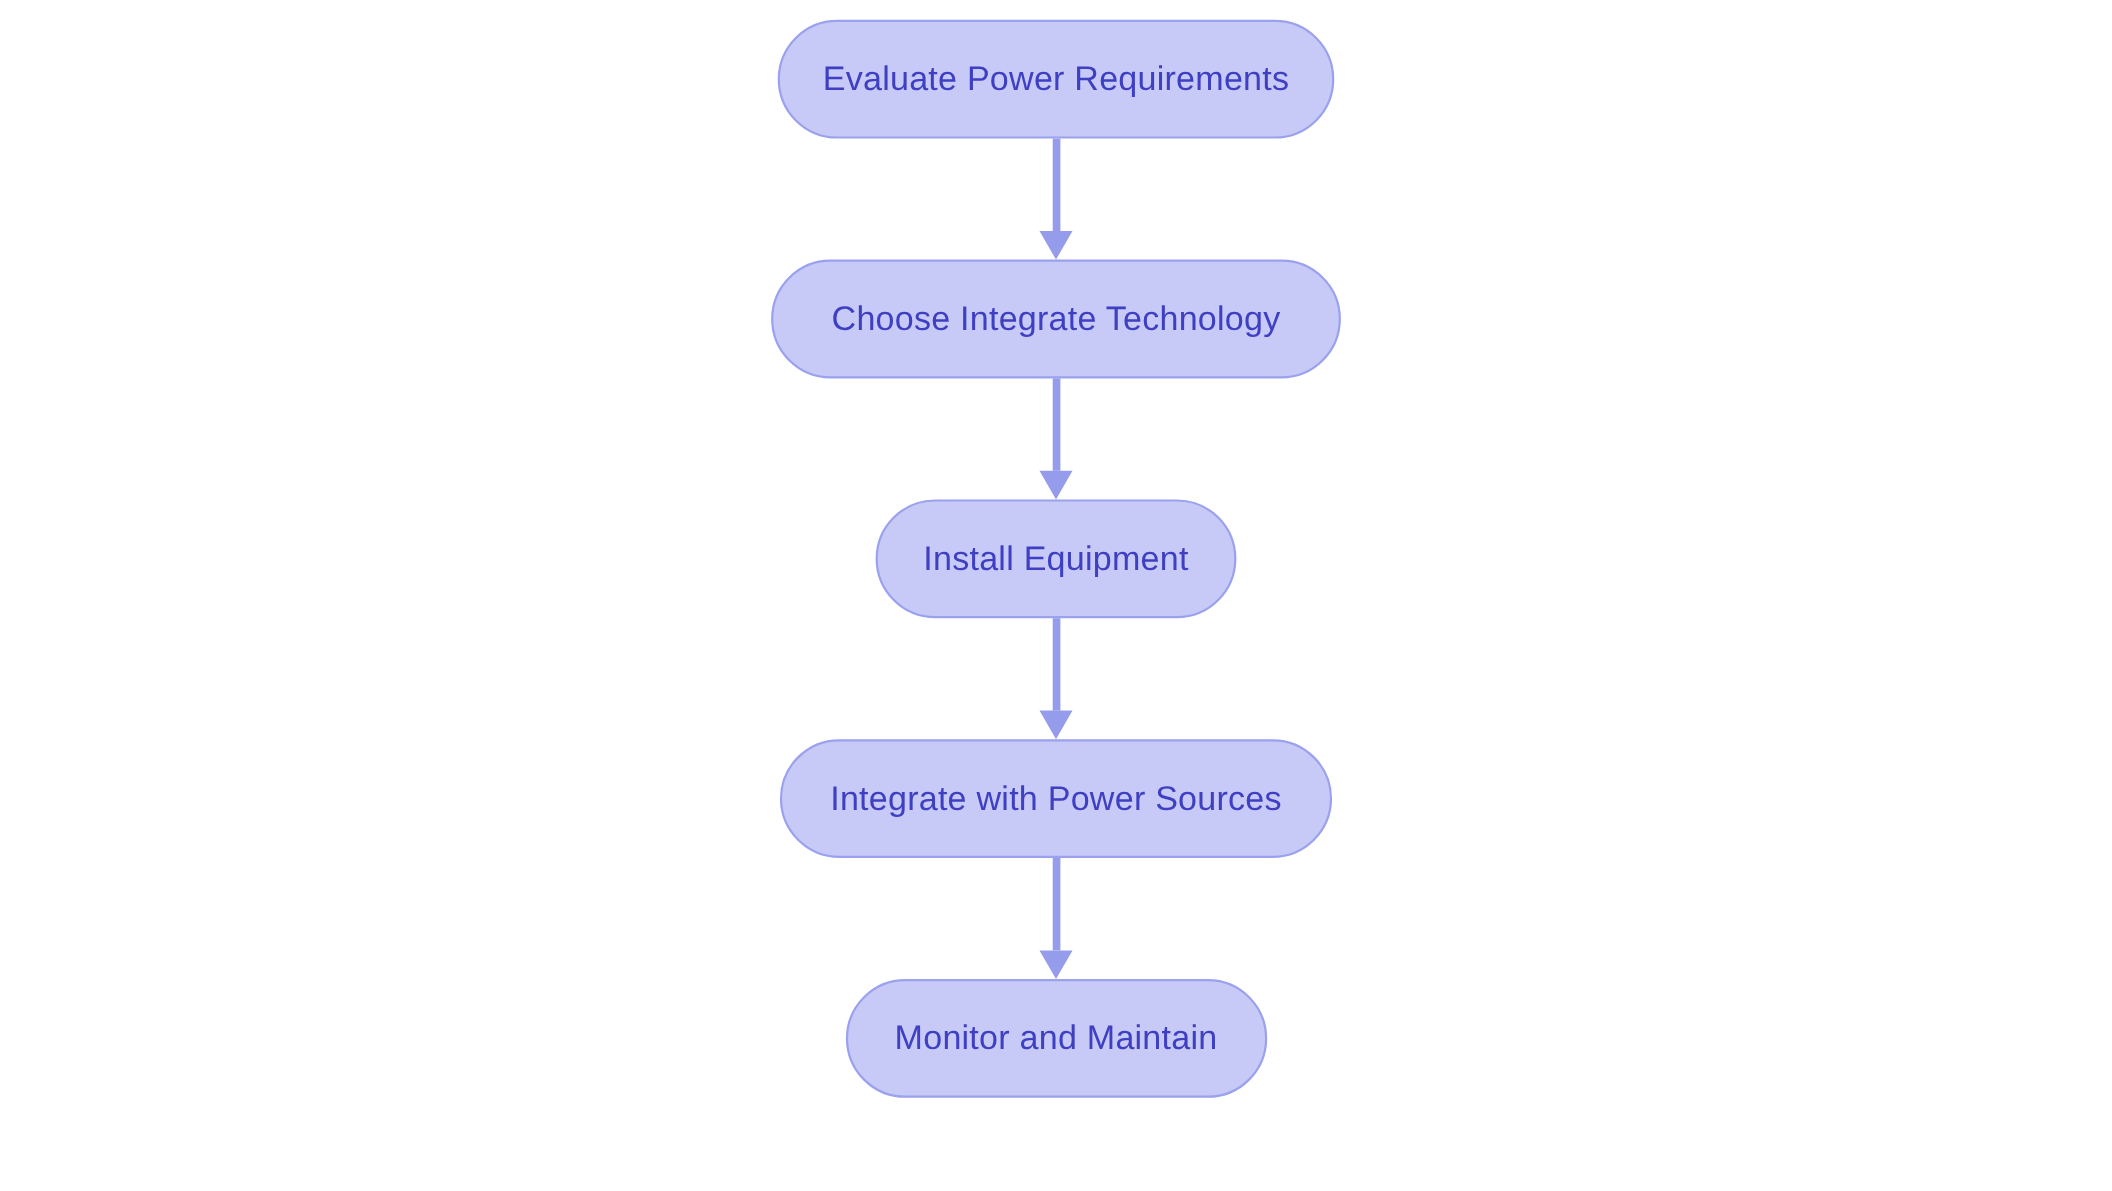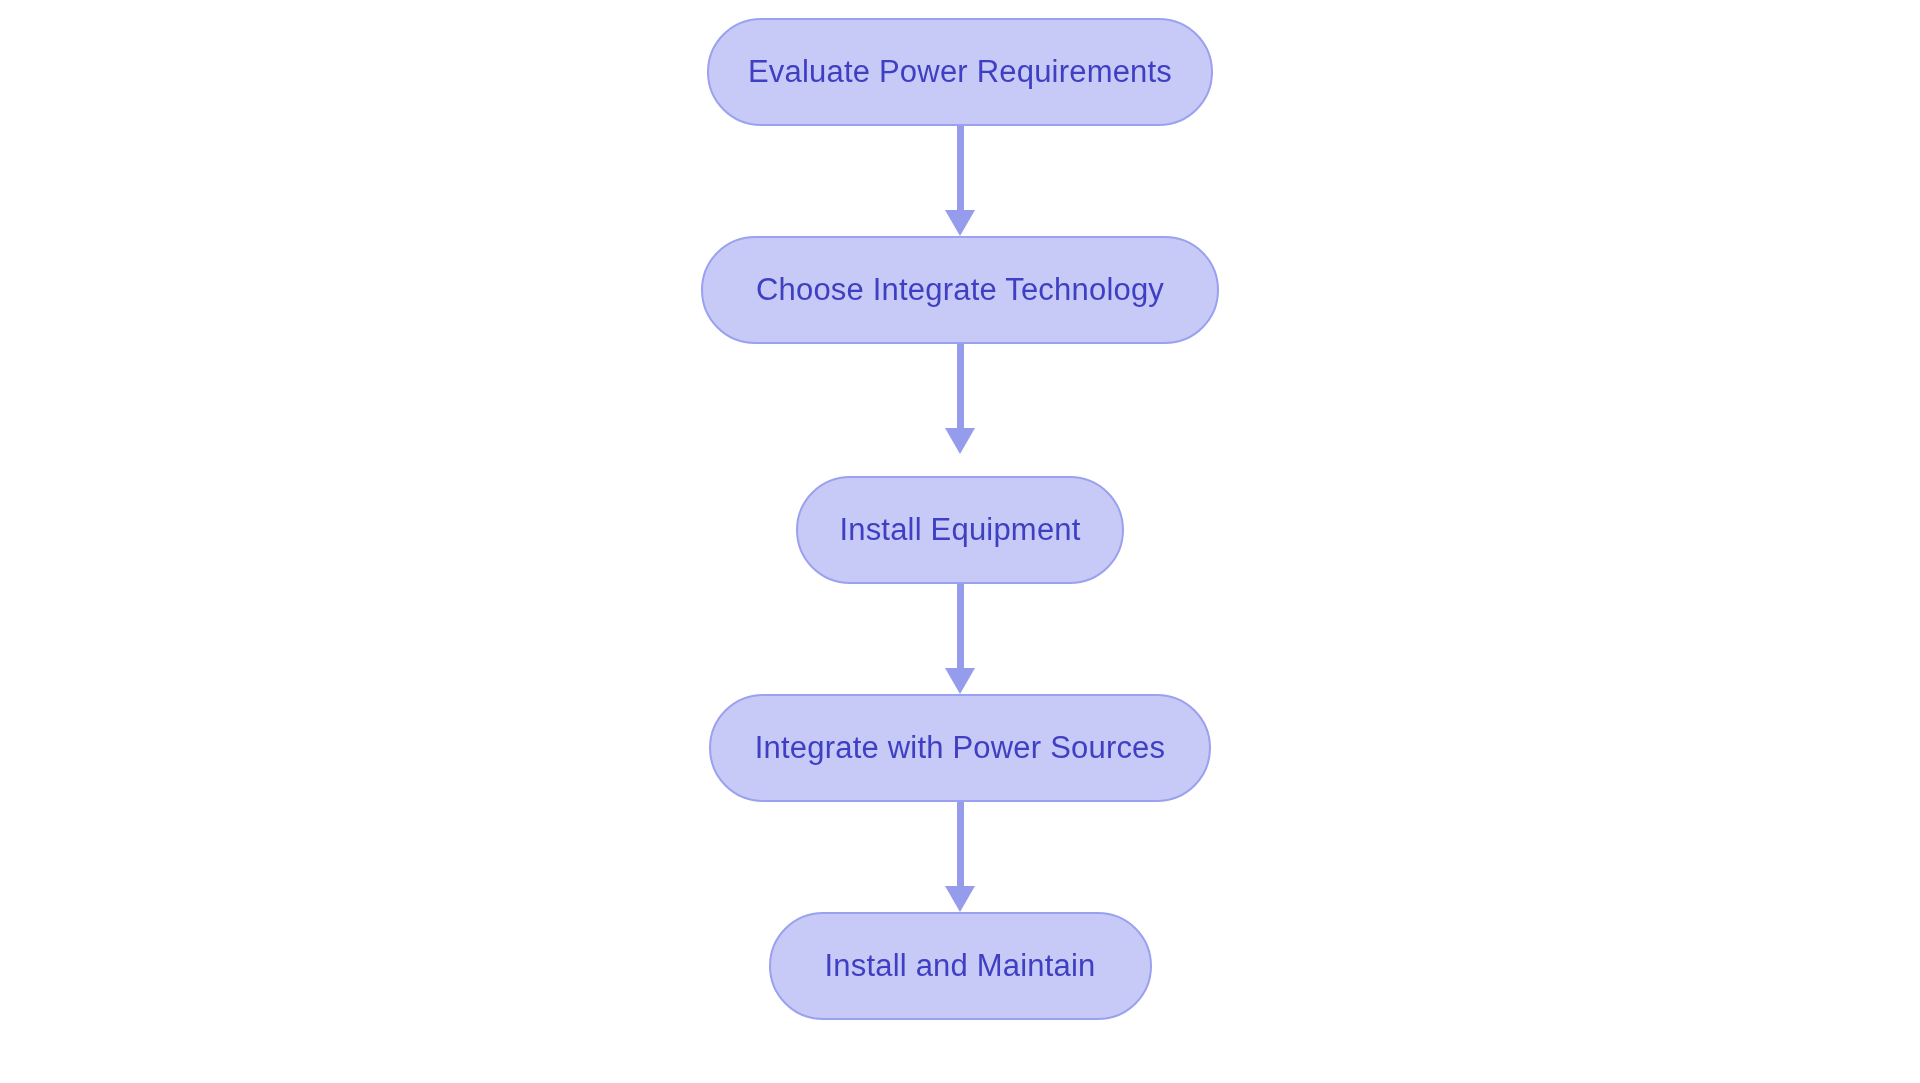--- a/index.html
+++ b/index.html
@@ -33,21 +33,21 @@
   }
   .node-label {
     color: var(--node-text, #3e3fc2);
     font-size: 31px;
     font-weight: 500;
     letter-spacing: 0.2px;
     white-space: nowrap;
   }
   .node-0 { width: 506px; }
   .node-1 { width: 518px; }
-  .node-2 { width: 328px; margin-top: 22px; }
+  .node-2 { width: 328px; }
   .node-3 { width: 502px; align-items: center; }
   .node-4 { width: 383px; }
   .arrow {
     height: 110px;
     display: flex;
     flex-direction: column;
     align-items: center;
     flex: 0 0 auto;
   }
   .arrow-line {
@@ -98,16 +98,16 @@
   <div class="node node-3">
     <span class="node-label">Integrate with Power Sources</span>
   </div>
 
   <div class="arrow">
     <div class="arrow-line"></div>
     <div class="arrow-head"></div>
   </div>
 
   <div class="node node-4">
-    <span class="node-label">Install and Maintain</span>
+    <span class="node-label">Monitor and Maintain</span>
   </div>
 
 </div>
 
 </body></html>

